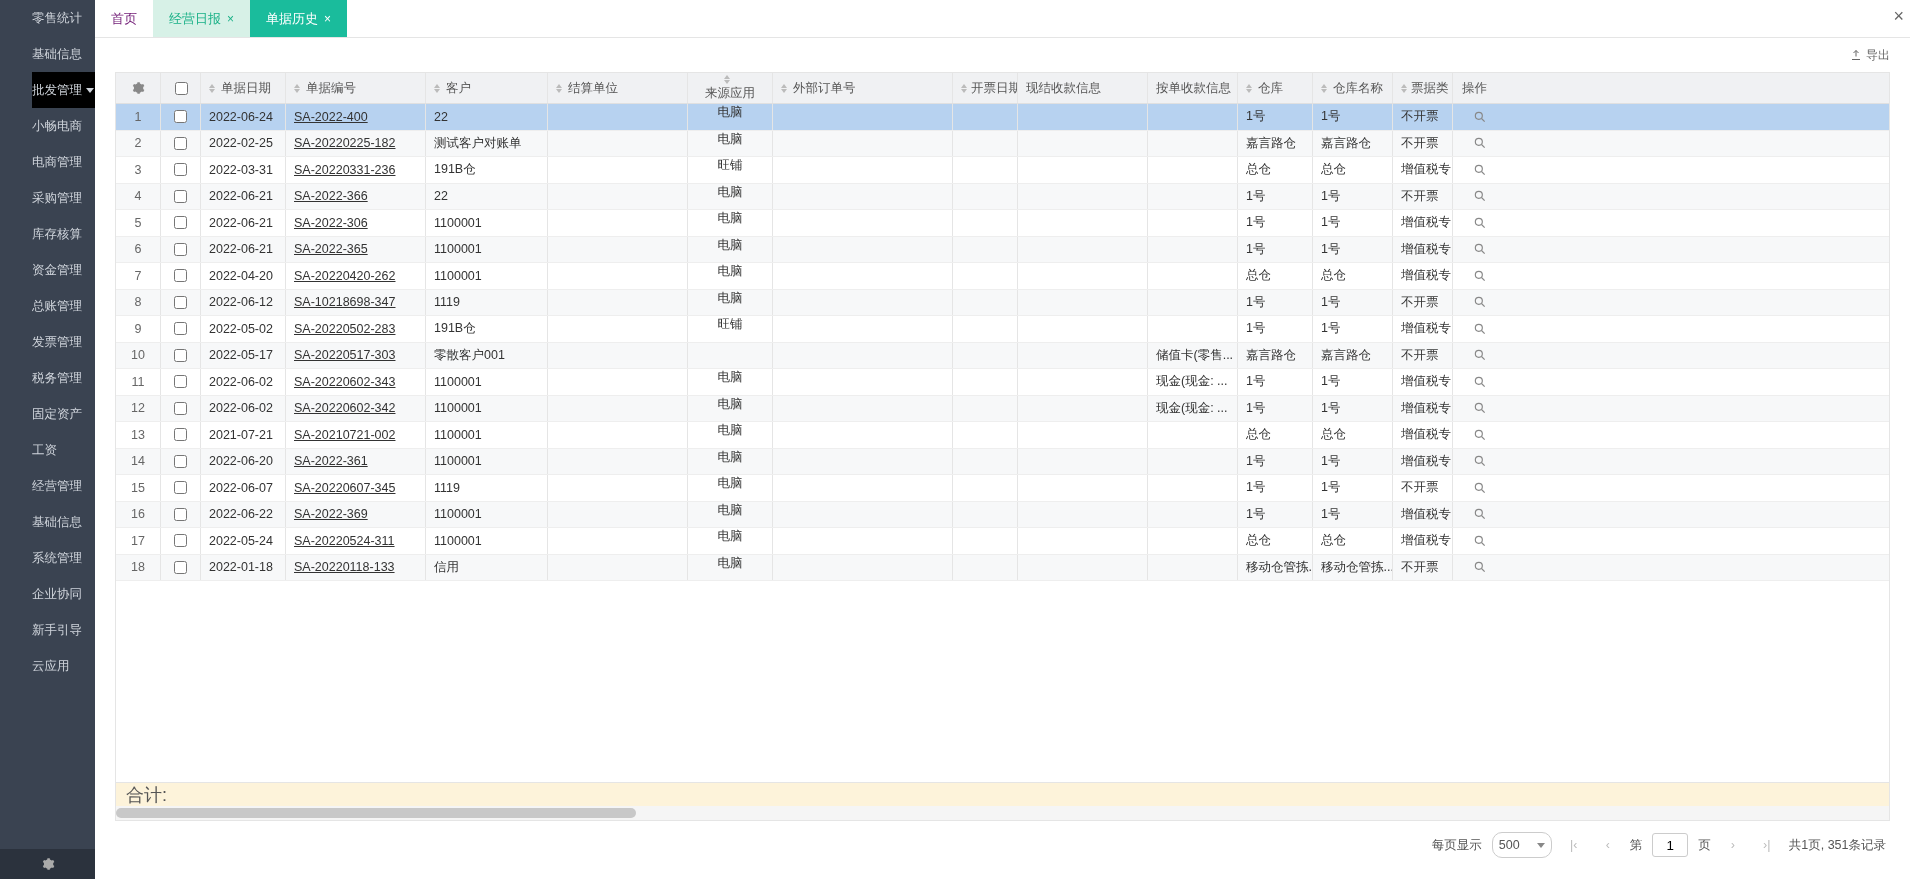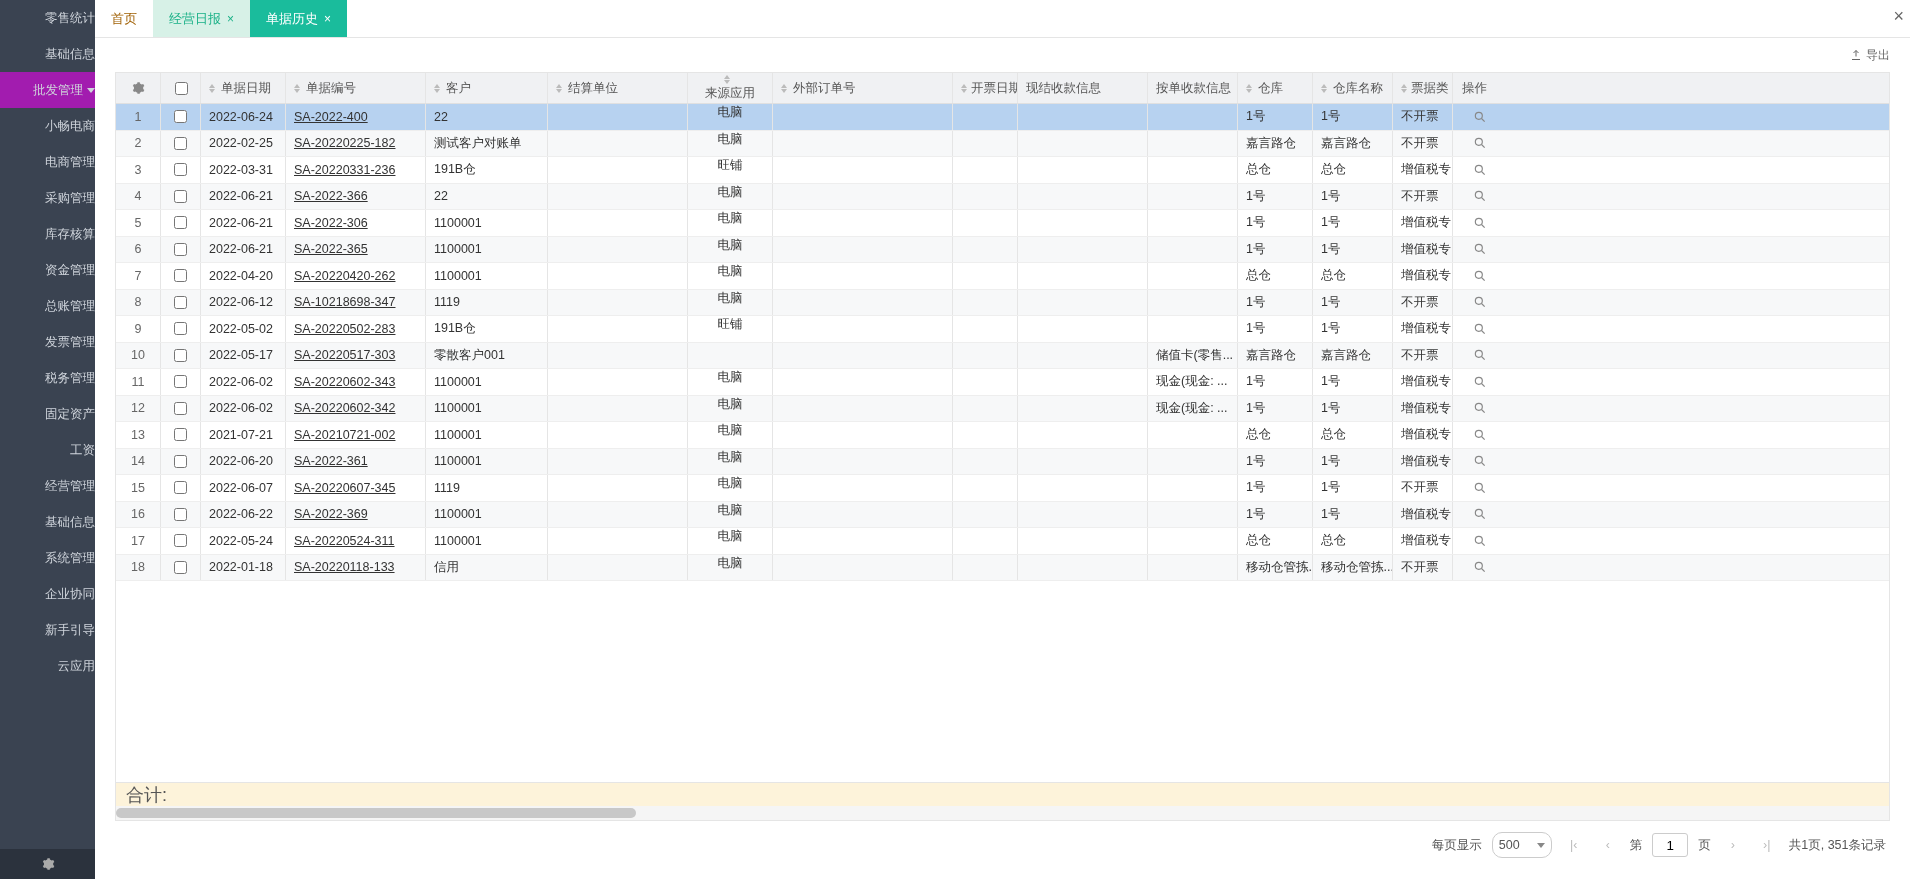--- a/index.html
+++ b/index.html
@@ -1,27 +1,27 @@
 <!DOCTYPE html>
 <html><head>
 <meta charset="utf-8">
 <style>
   * { box-sizing: border-box; }
   html, body { margin:0; padding:0; height:100%; font-family: "Microsoft YaHei", Arial, sans-serif; font-size:13px; color:#333; background:#fff; }
   body { display:flex; }
   
   .sidebar { width:95px; background:#3a4351; color:#cfd4db; display:flex; flex-direction:column; flex:0 0 95px; }
-  .sidebar .item { height:36px; display:flex; align-items:center; justify-content:flex-end; cursor:pointer; position:relative; font-size:12.5px; }
-  .sidebar .item.active { background:#a21caf; }
+  .sidebar .item { height:36px; display:flex; align-items:center; justify-content:flex-start; cursor:pointer; position:relative; font-size:12.5px;margin-left:32px; }
+  .sidebar .item.active { background:#000000; }
   .sidebar .item .chev { margin-left:4px; width:0; height:0; border-left:4px solid transparent; border-right:4px solid transparent; border-top:5px solid #cfd4db; }
   .sidebar .footer { margin-top:auto; height:30px; background:#2b323d; display:flex; align-items:center; justify-content:center; }
   
   .main { flex:1; display:flex; flex-direction:column; min-width:0; }
   .tabs { height:38px; display:flex; align-items:stretch; border-bottom:1px solid #e5e5e5; position:relative; }
-  .tab { padding:0 16px; display:flex; align-items:center; gap:6px; font-size:13px; cursor:pointer; color:#a16207; }
+  .tab { padding:0 16px; display:flex; align-items:center; gap:6px; font-size:13px; cursor:pointer; color:#701a75; }
   .tab.light { background:#d7f1e7; color:#19b187; }
   .tab.active { background:#1abc9c; color:#fff; }
   .tab .close { font-size:12px; line-height:1; }
   .tabs .global-close { position:absolute; right:6px; top:6px; font-size:18px; cursor:pointer; color:#666; }
   .toolbar { height:34px; display:flex; justify-content:flex-end; padding:0 20px; color:#666; font-size:12px; }
   .export { display:flex; align-items:center; gap:4px; cursor:pointer; }
   .content { flex:1; padding:0 20px 10px 20px; min-height:0; display:flex; flex-direction:column; }
   
   .table-wrap { flex:1; border:1px solid #e5e5e5; display:flex; flex-direction:column; min-height:0; }
   .thead-row, .tbody-row { display:flex; align-items:stretch; }

